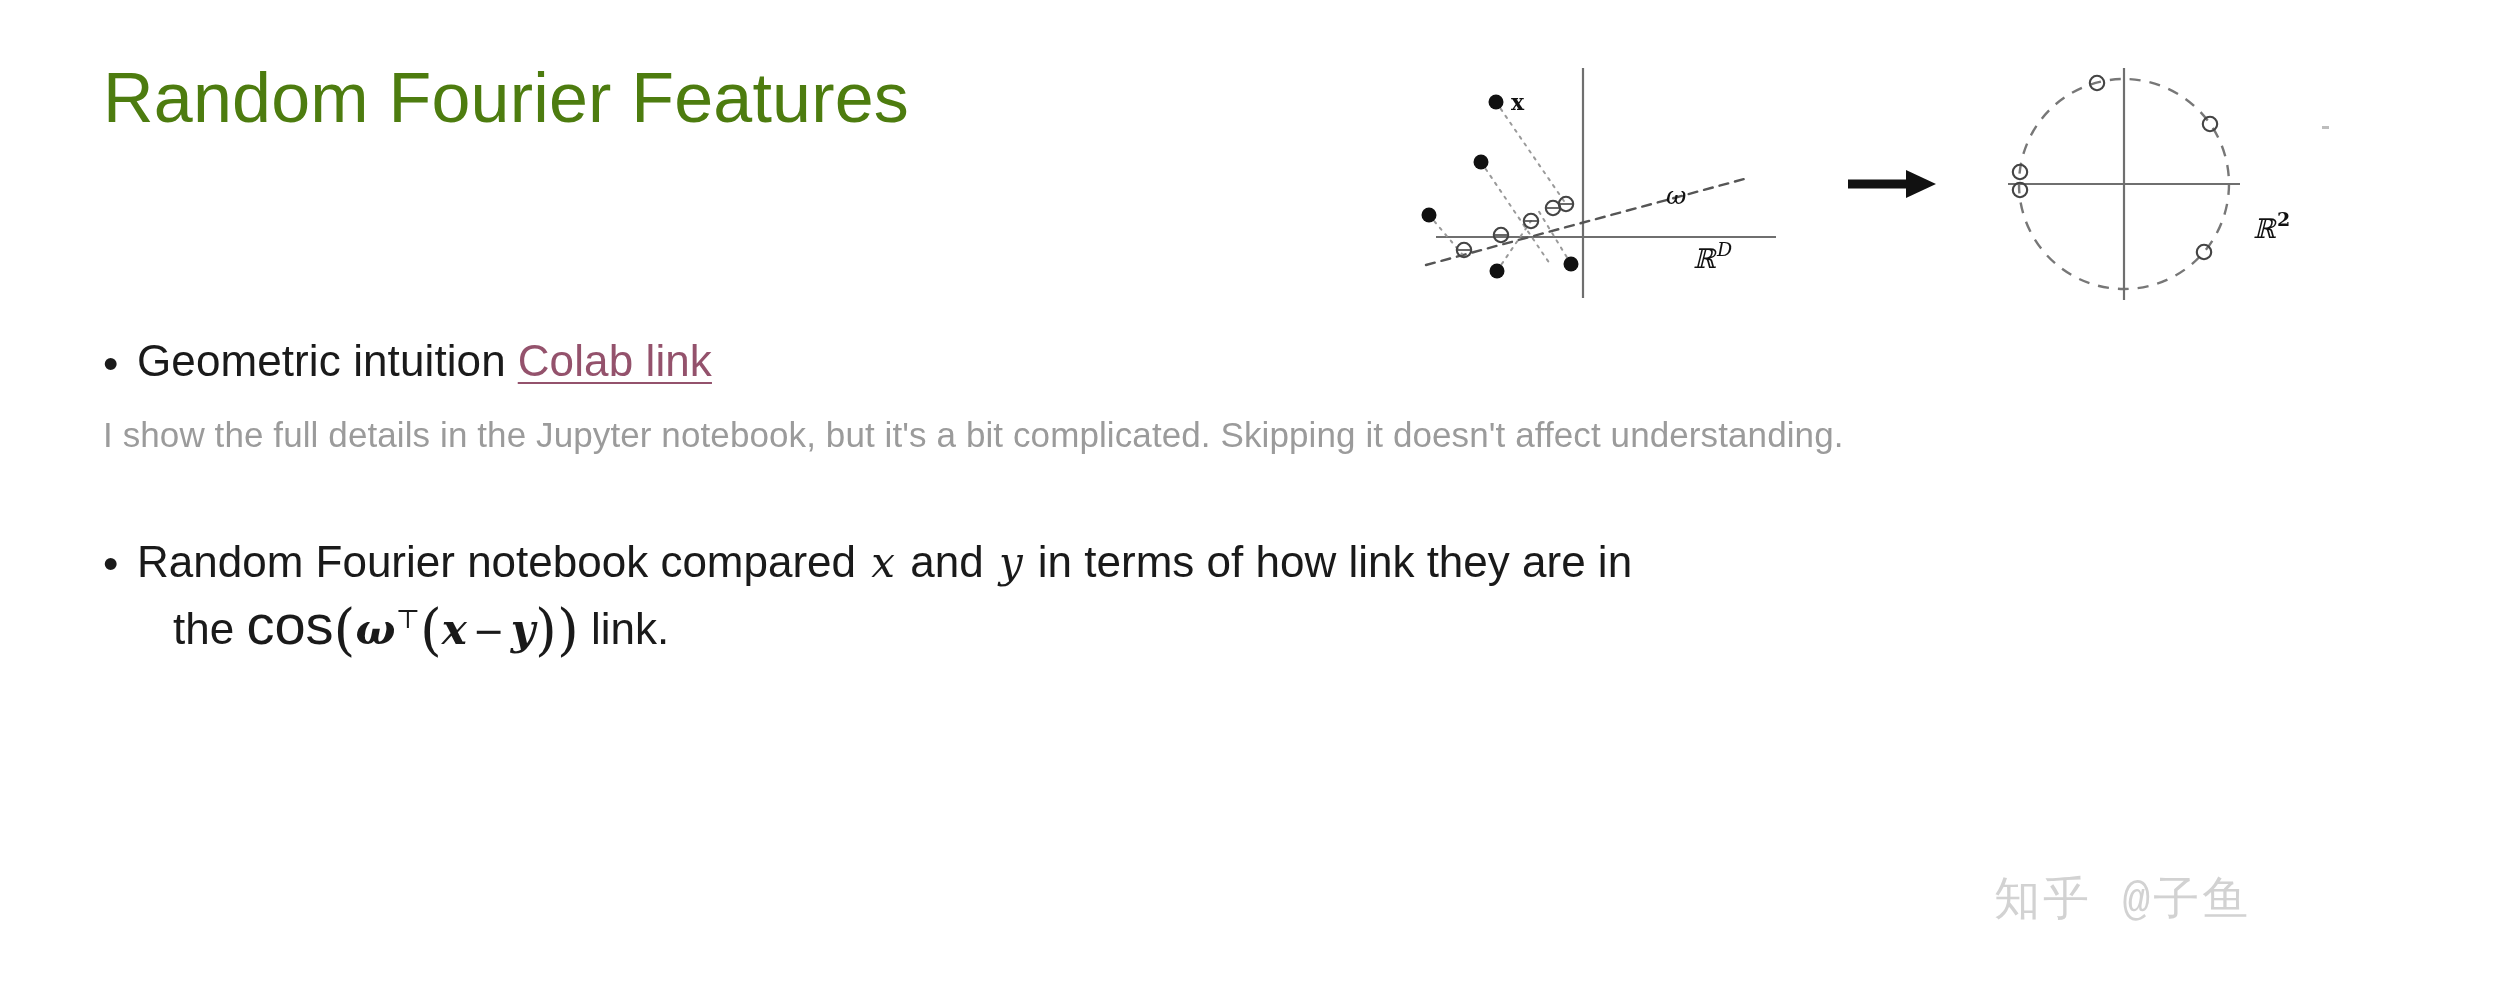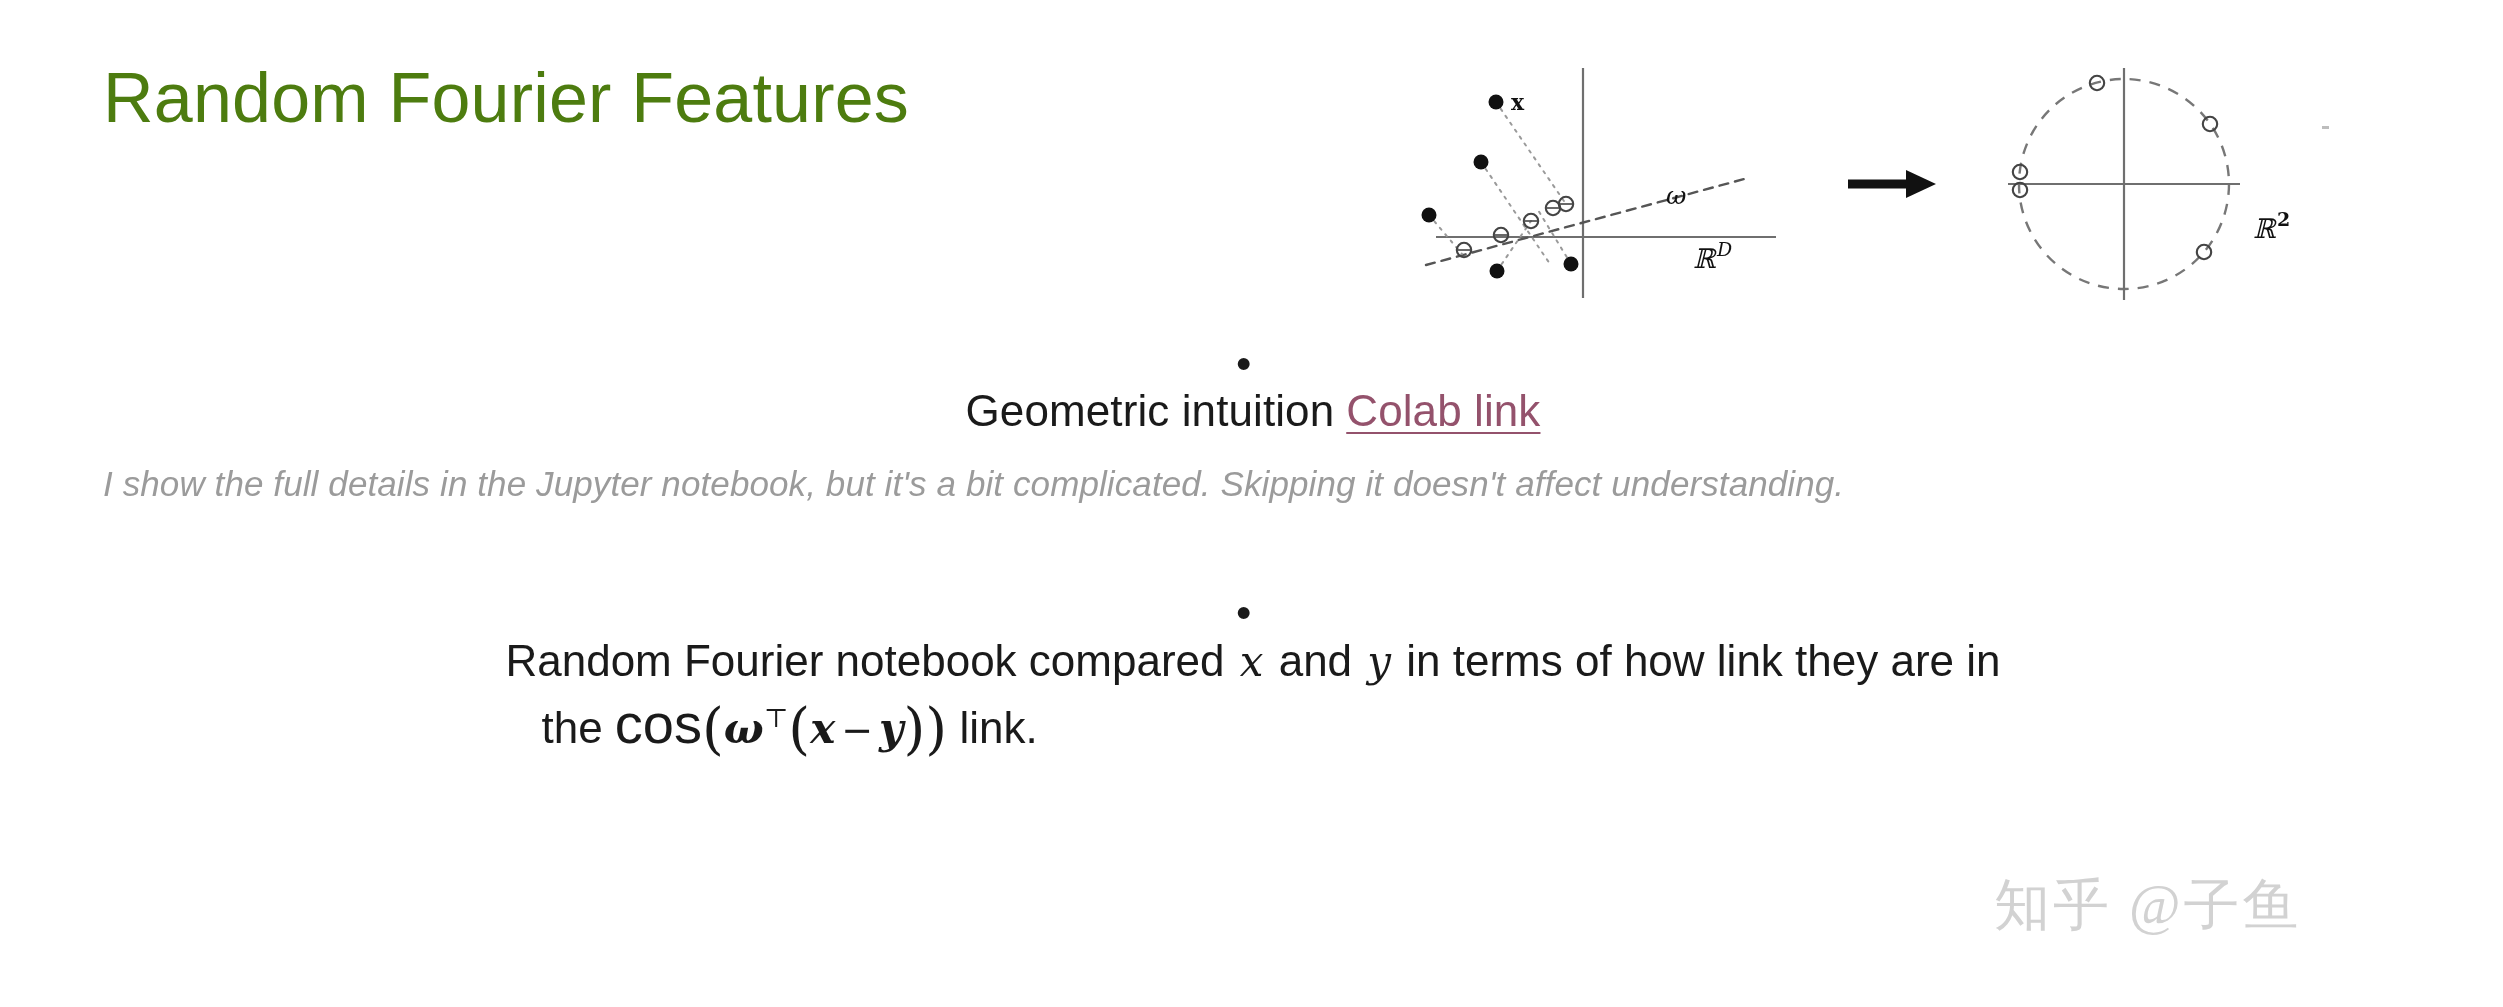--- a/index.html
+++ b/index.html
@@ -39,22 +39,21 @@
   
   .body-block {
     position: absolute;
     left: 103px;
     top: 336px;
     width: 2300px;
   }
 
   .bullet-row {
     display: flex;
-    align-items: center;
-    flex-direction: column;
+    align-items: flex-start;
   }
   .bullet-dot {
     width: 34px;
     flex: 0 0 34px;
     font-size: 44px;
     line-height: 1;
     color: #1a1a1a;
     padding-top: 6px;
     text-align: left;
   }
@@ -78,21 +77,21 @@
   }
 
   .sub-line {
     font-size: 35px;
     font-weight: 400;
     color: #9b9b9b;
     line-height: 1.32;
     letter-spacing: 0.1px;
   }
   .sub-line.first { margin-top: 24px; }
-  .sub-line.second { margin-top: 26px; max-width: 2310px; font-style: italic; }
+  .sub-line.second { margin-top: 26px; max-width: 2310px; }
 
   .bullet-row.second-bullet { margin-top: 78px; }
 
   .bullet-2-text { font-size: 44px; color: #1a1a1a; line-height: 1.18; }
   .bullet-2-line2 { margin-top: 4px; padding-left: 36px; }
 
   
   .mi {
     font-family: "DejaVu Serif", "Liberation Serif", serif;
     font-style: italic;
@@ -132,22 +131,22 @@
     width: 1060px;
     height: 252px;
   }
   .figure-wrap svg { display: block; width: 100%; height: 100%; }
 
   
   .watermark {
     position: absolute;
     left: 1994px;
     top: 868px;
-    font-family: Liberation Serif, serif;
-    font-size: 56px;
+    font-family: Liberation Mono, monospace;
+    font-size: 46px;
     color: #d2d2d2;
     letter-spacing: 3px;
     white-space: nowrap;
     user-select: none;
   }
 </style>
 </head>
 <body>
 
 <div class="slide">

